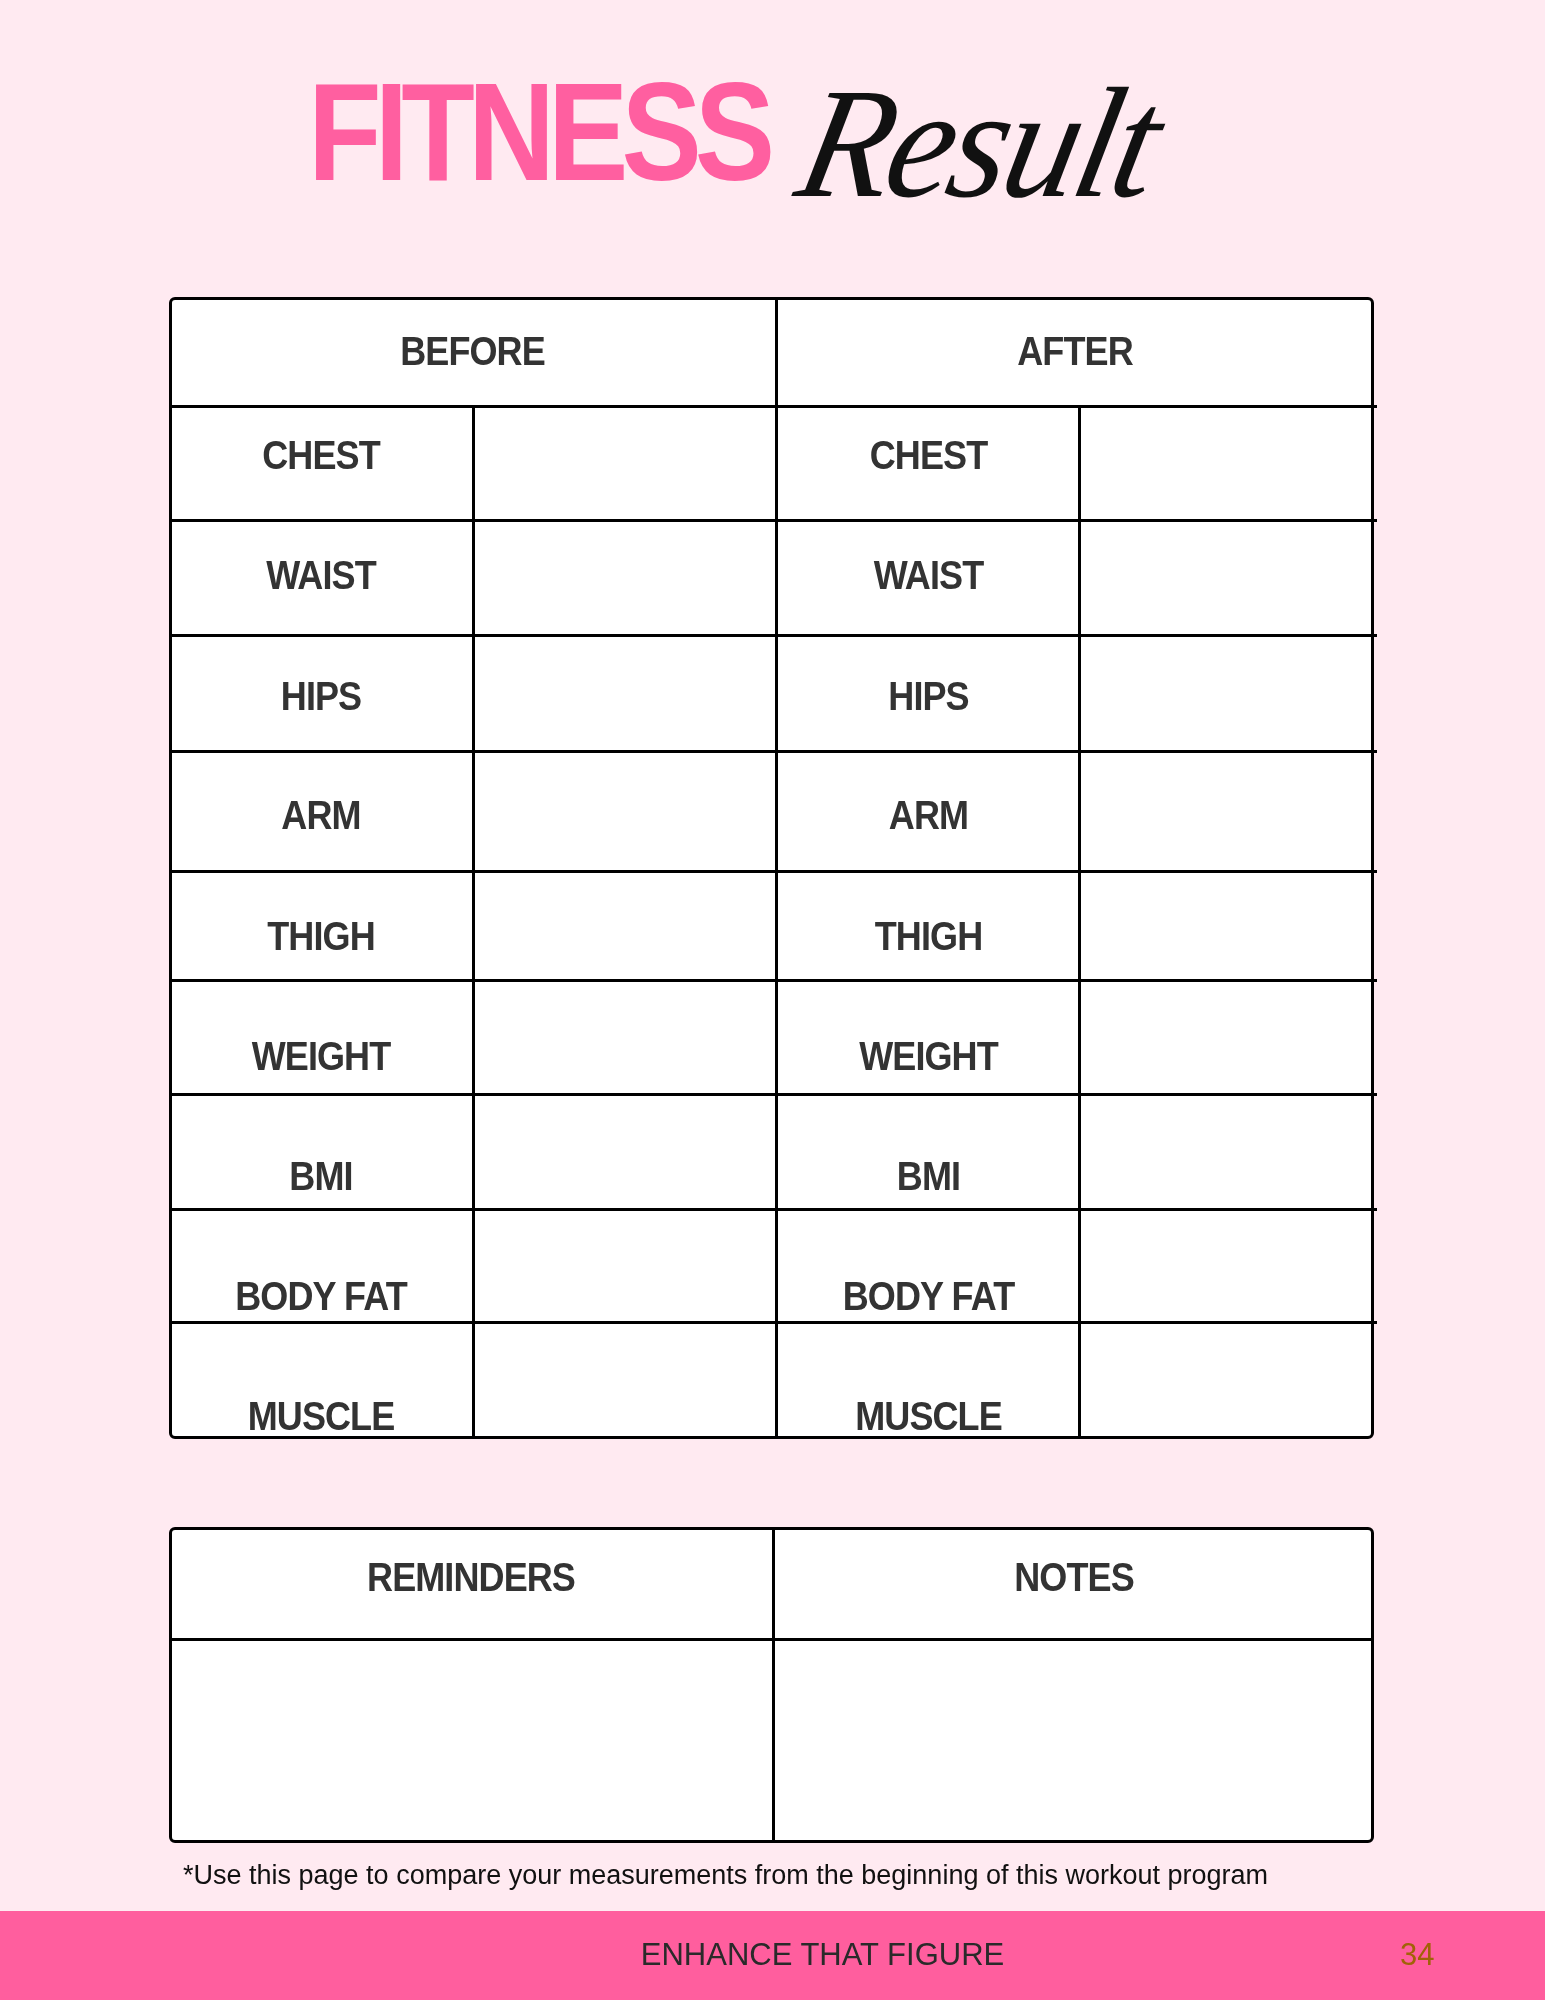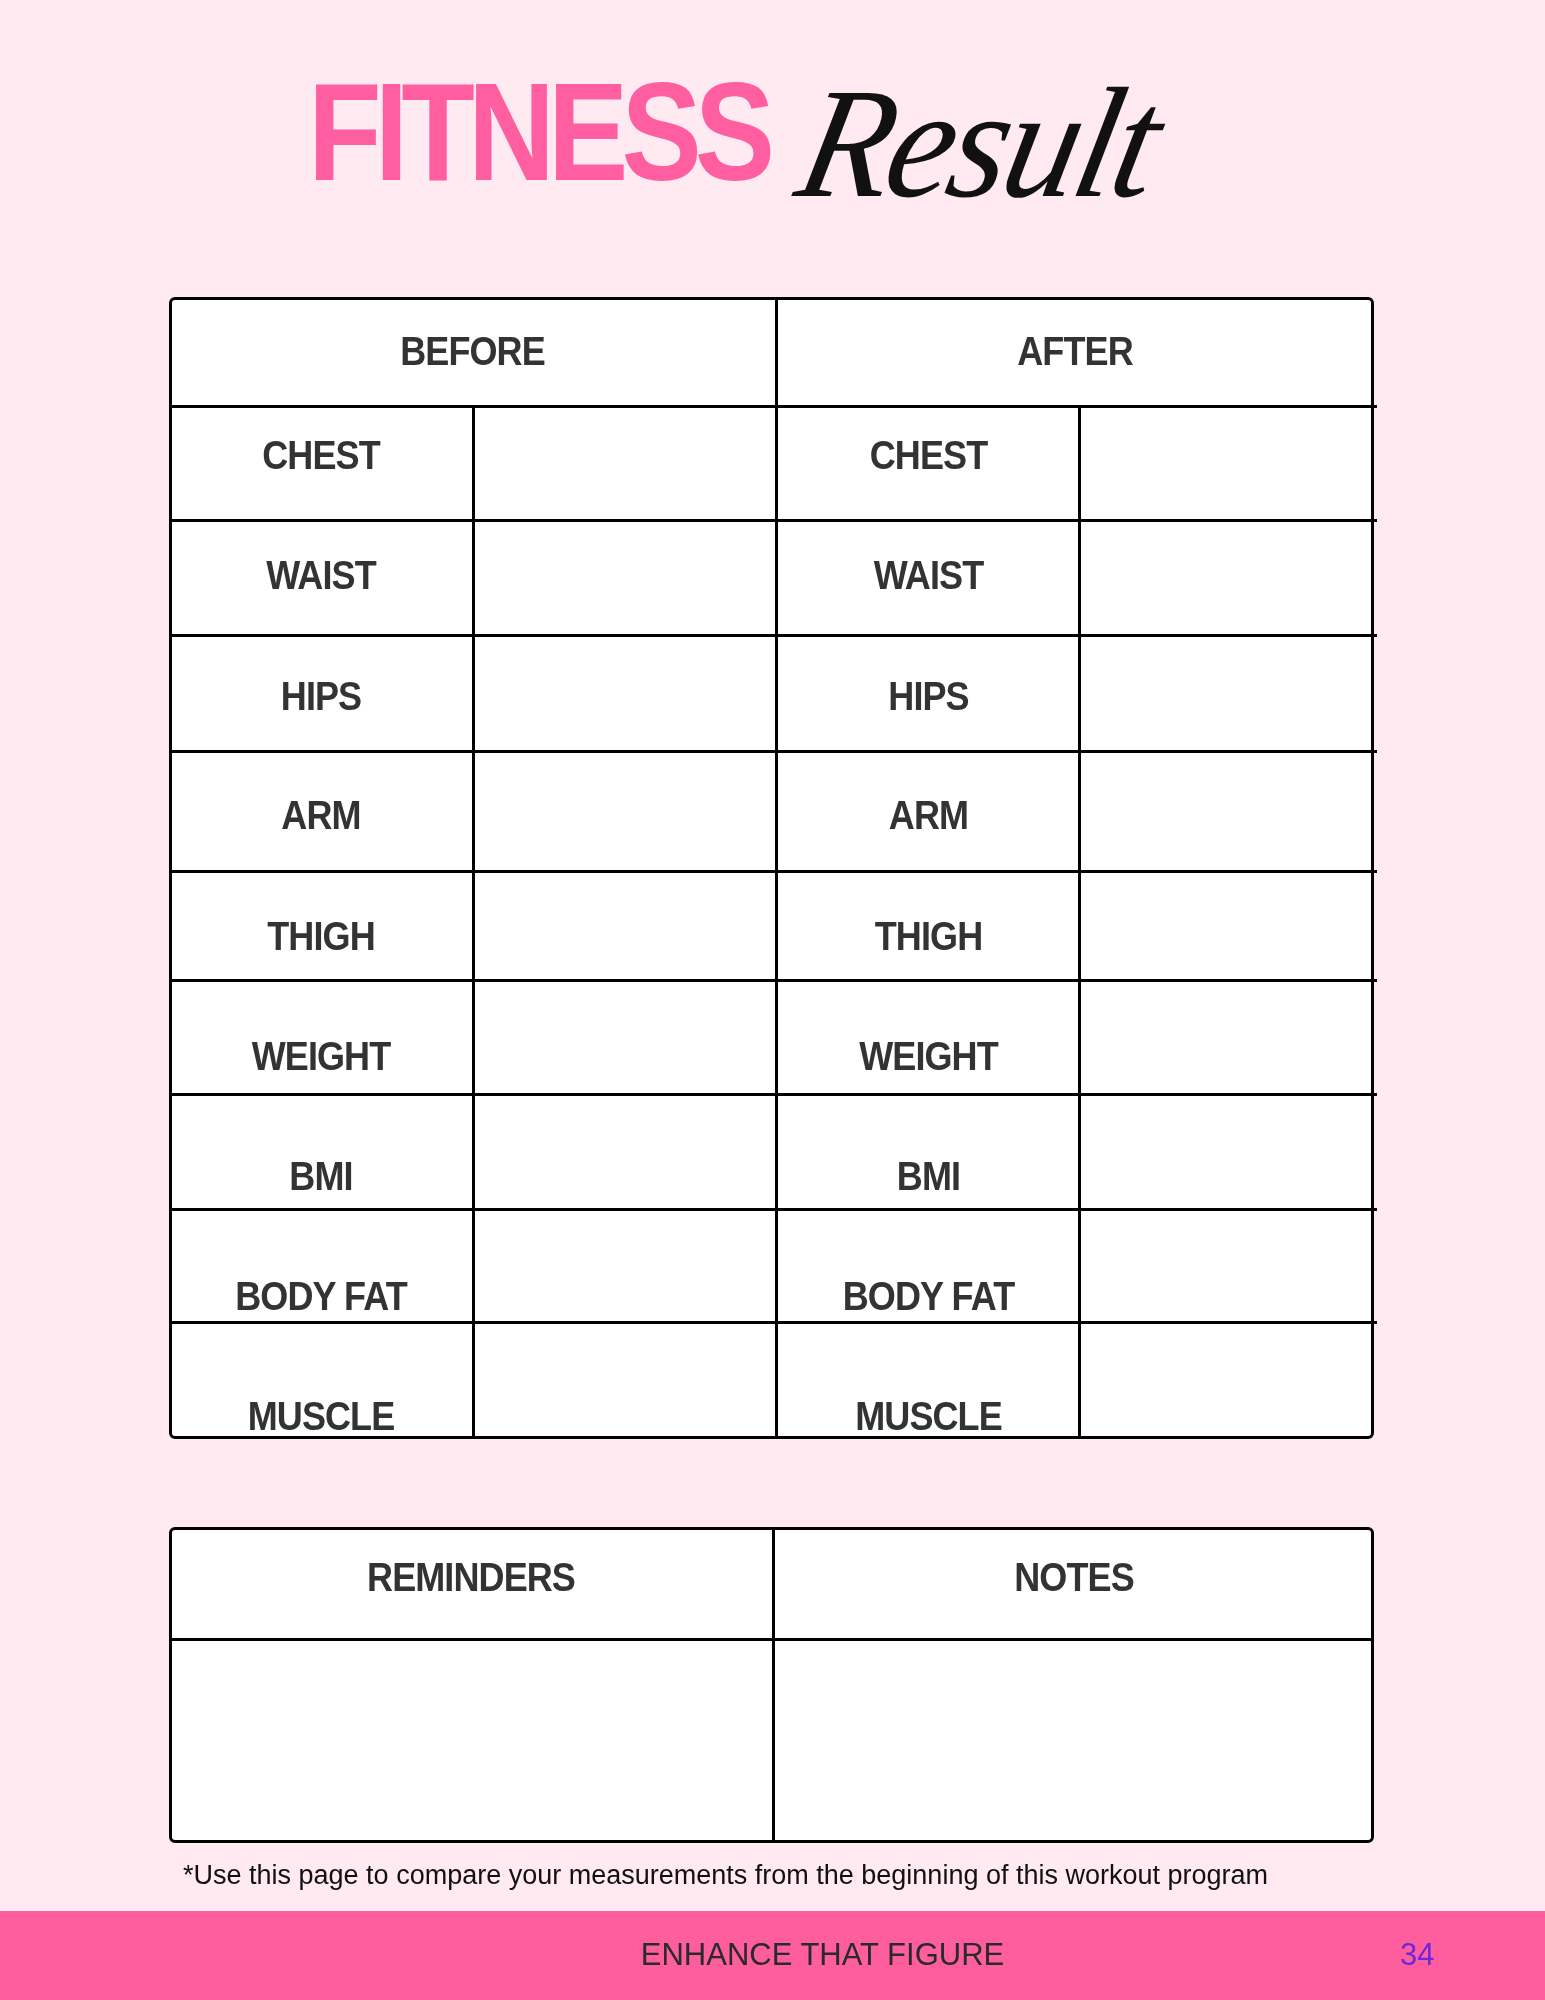--- a/index.html
+++ b/index.html
@@ -15,21 +15,21 @@
   .hline { position:absolute; height:3px; background:#000; }
   .vline { position:absolute; width:3px; background:#000; }
   .hdr { position:absolute; font-weight:bold; font-size:40px; color:#333; text-align:center;
          transform:scaleX(0.9); letter-spacing:-1px; line-height:1; }
   .lbl { position:absolute; font-weight:bold; font-size:40px; color:#333; text-align:center; line-height:1;
          letter-spacing:-1px; transform:scaleX(0.9); }
   .cell { position:absolute; }
   .footnote { position:absolute; left:183px; top:1860px; font-size:27px; color:#111; white-space:nowrap; }
   .footer { position:absolute; left:0; top:1911px; width:1545px; height:89px; background:#FF5E9E; }
   .footer-brand { position:absolute; left:0; width:1645px; top:1937px; text-align:center; font-size:31px; color:#2a2a2a; letter-spacing:0px; }
-  .footer-page { position:absolute; left:1400px; top:1937px; font-size:31px; color:#6d28d9; }
+  .footer-page { position:absolute; left:1400px; top:1937px; font-size:31px; color:#a16207; }
 </style>
 </head>
 <body>
 
 <div class="title-fitness">FITNESS</div>
 <div class="title-result">Result</div>
 
 <div class="tbl" style="left:169px; top:297px; width:1205px; height:1142px;"></div>
 
 <div class="hline" style="left:169px; top:405px; width:1208px;"></div>

